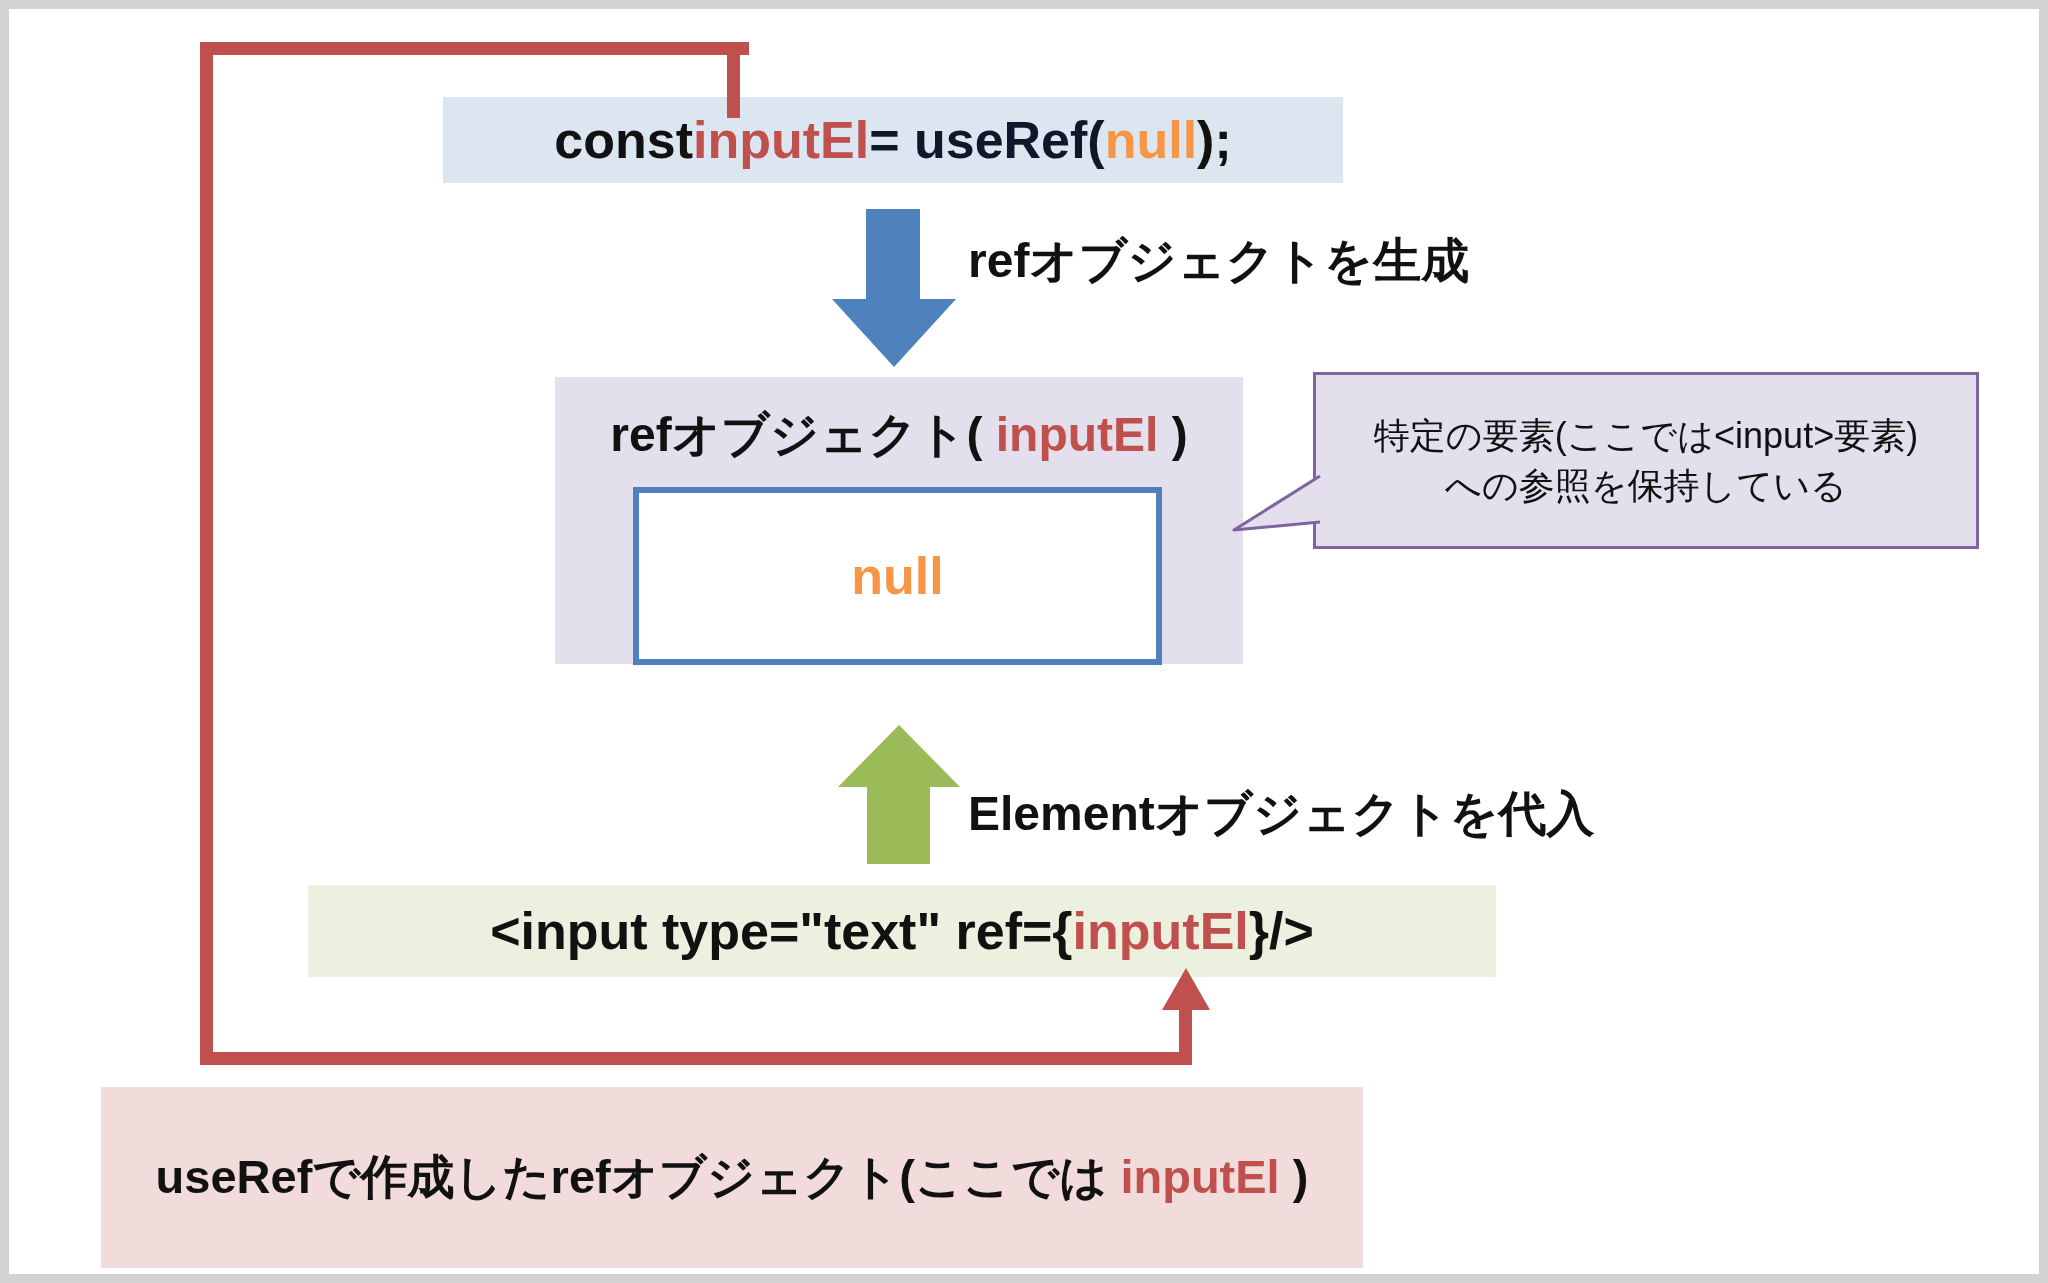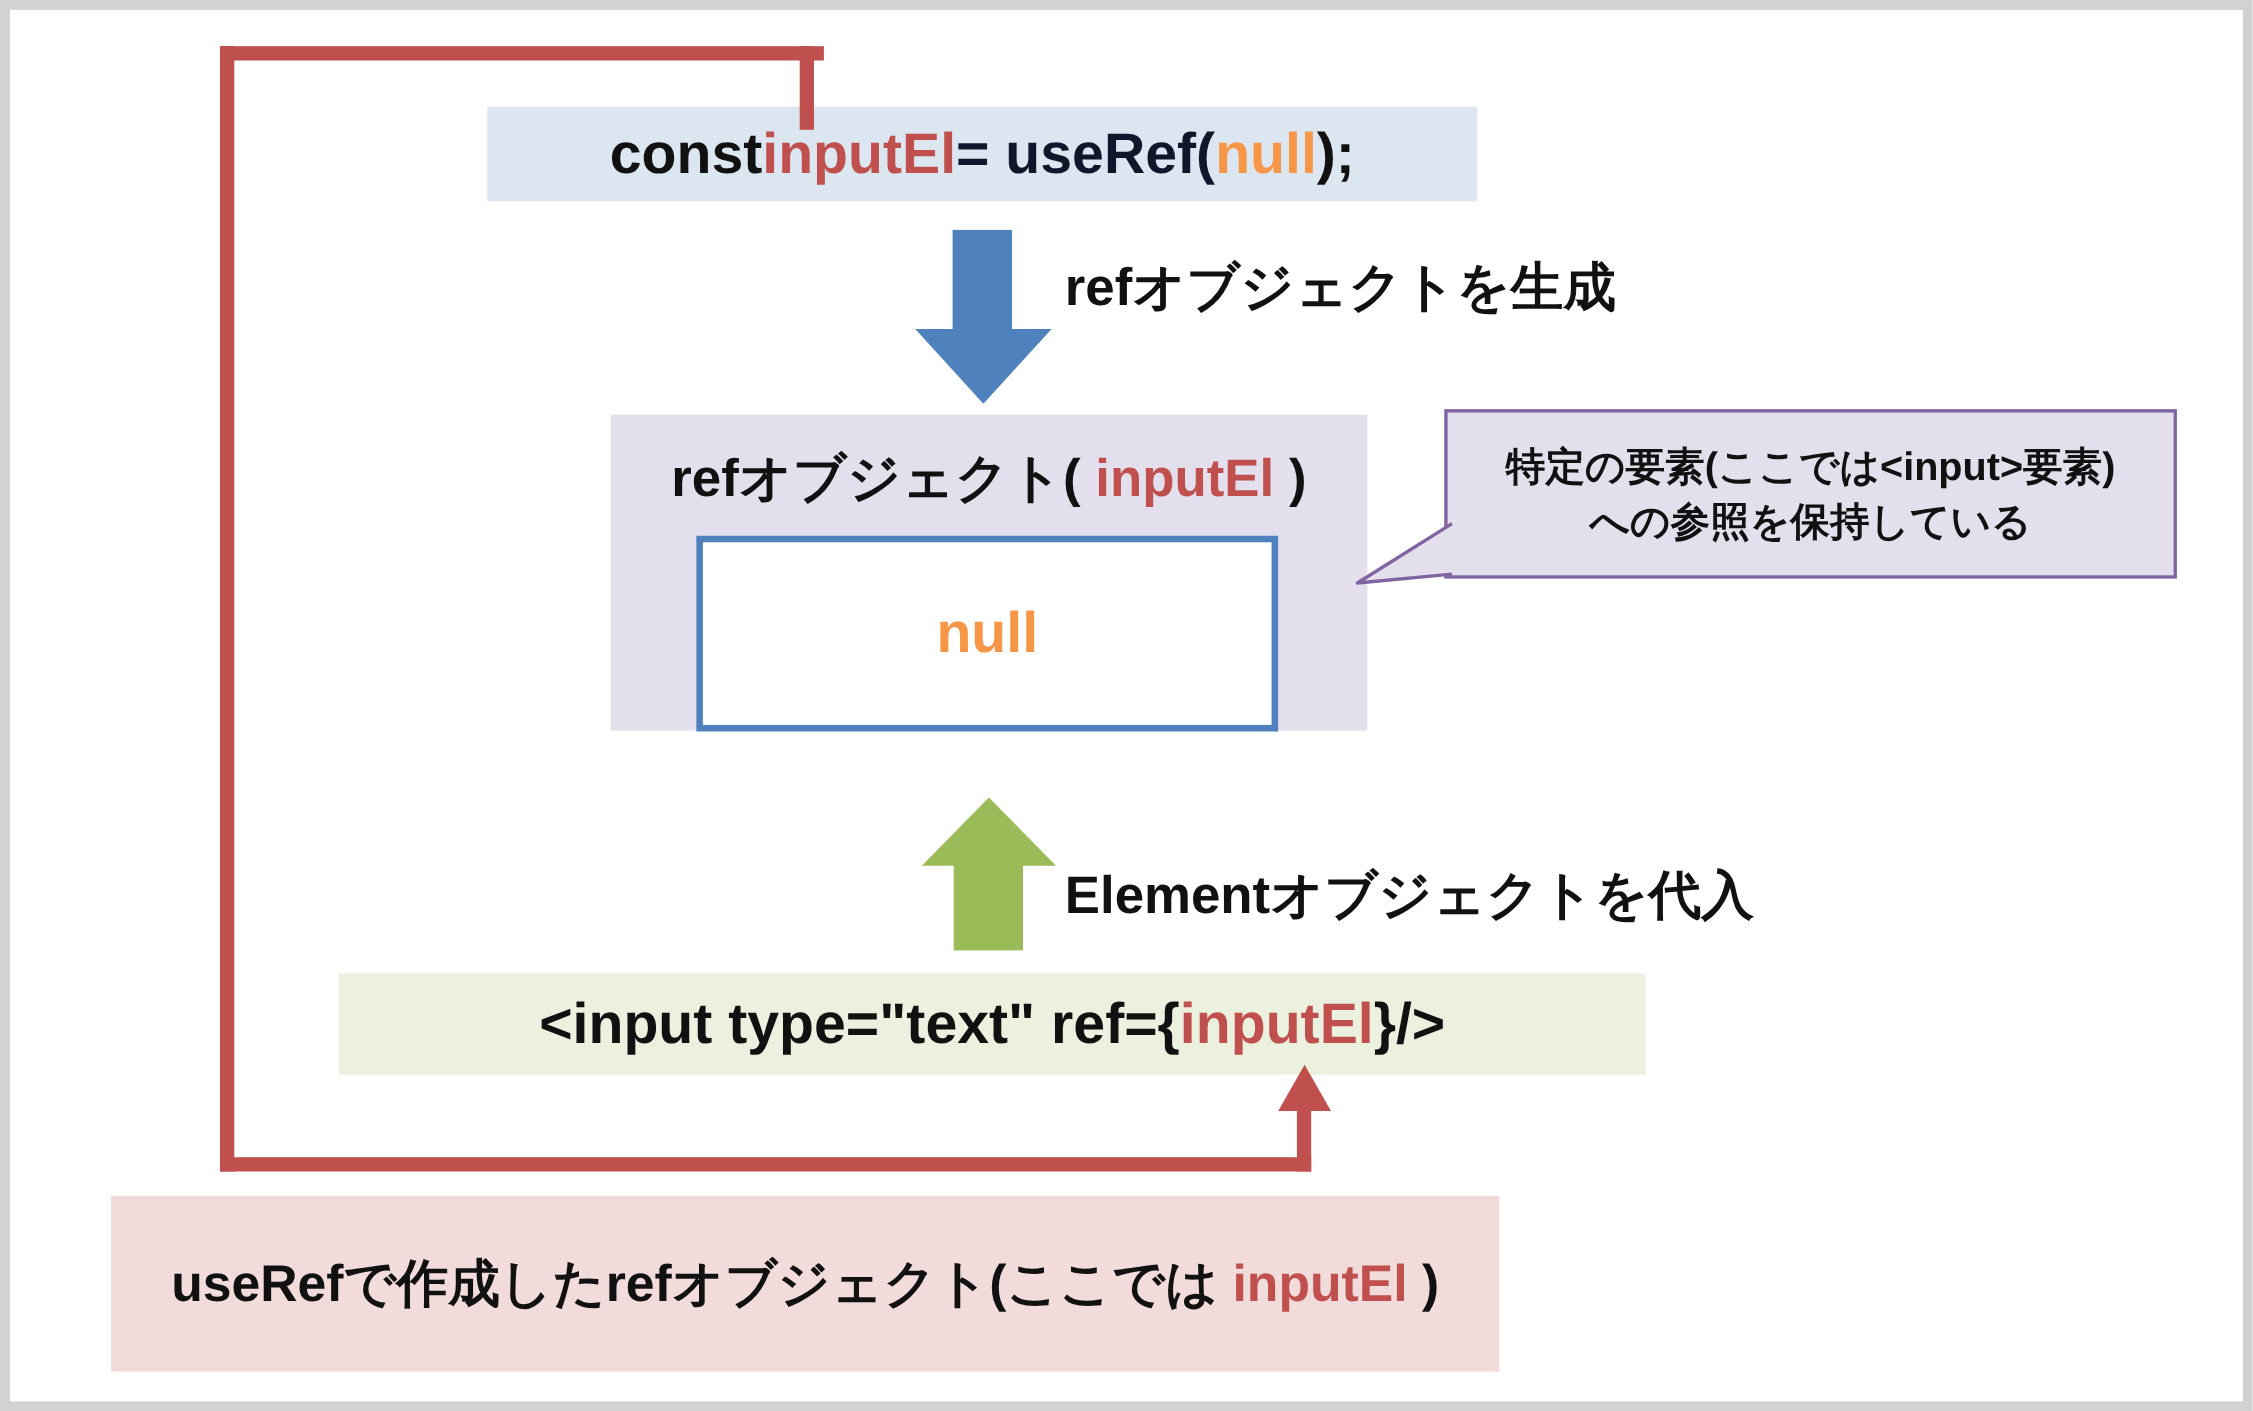--- a/index.html
+++ b/index.html
@@ -63,30 +63,30 @@
     text-align:center;font-weight:bold;font-size:48px;color:#111111;white-space:nowrap;
   }
   .nullbox{
     position:absolute;left:78px;top:110px;width:529px;height:178px;
     background:#ffffff;border:6px solid #4f81bd;box-sizing:border-box;
     display:flex;align-items:center;justify-content:center;
     font-weight:bold;font-size:52px;
   }
 
   .callout{
-    left:1304px;top:363px;width:666px;height:154px;
+    left:1304px;top:363px;width:666px;height:177px;
     background:#e4dfec;border:3px solid #8064a2;box-sizing:border-box;
     display:flex;flex-direction:column;align-items:center;justify-content:center;
-    font-weight:bold;font-size:36px;color:#111111;line-height:1.38;
+    font-weight:normal;font-size:36px;color:#111111;line-height:1.38;
     z-index:2;white-space:nowrap;text-align:center;
   }
   .callout-tail{position:absolute;left:-88px;top:95px;width:95px;height:68px;overflow:visible;z-index:3;}
 
   .pinkbox{
-    left:92px;top:1078px;width:1262px;height:160px;background:#f2dcdb;
+    left:92px;top:1078px;width:1262px;height:181px;background:#f2dcdb;
     display:flex;flex-direction:column;align-items:center;justify-content:center;
     font-weight:bold;font-size:47px;color:#111111;line-height:1.42;
     white-space:nowrap;text-align:center;z-index:1;
   }
 </style>
 </head>
 <body>
 
 <div class="frame">
 

